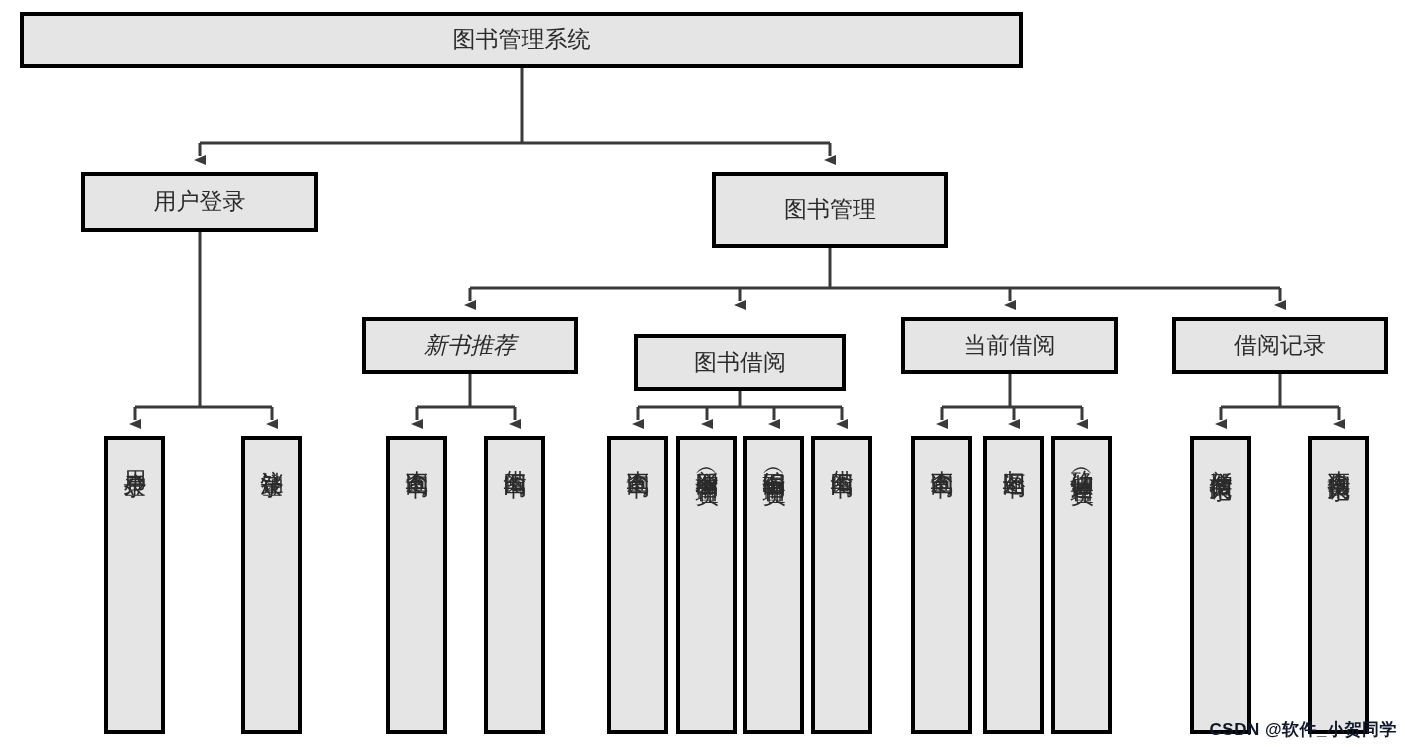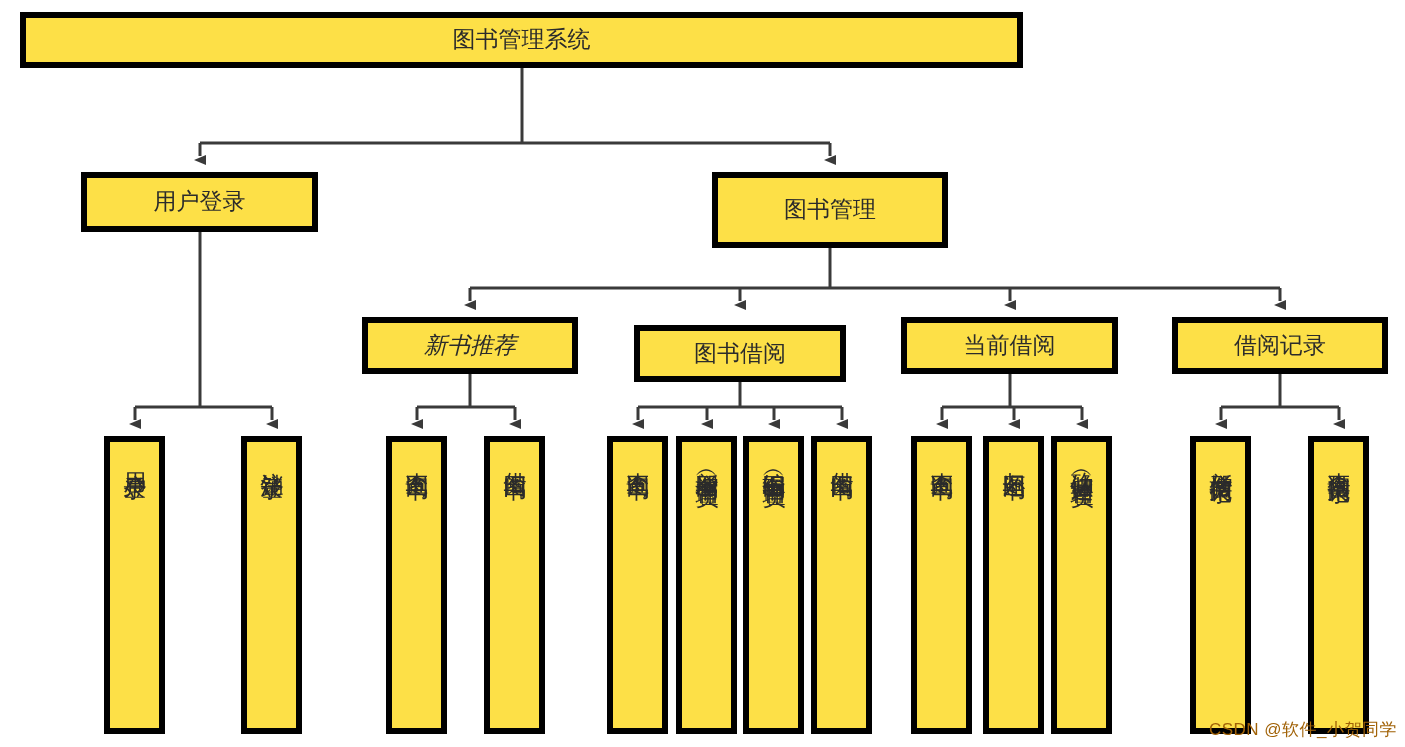--- a/index.html
+++ b/index.html
@@ -20,22 +20,22 @@
   svg#edges {
     position: absolute;
     left: 0;
     top: 0;
     width: 1405px;
     height: 747px;
   }
   .node {
     position: absolute;
     box-sizing: border-box;
-    background: #fde047;
-    border: 6px solid #000000;
+    background: #e5e5e5;
+    border: 4px solid #000000;
     display: flex;
     align-items: center;
     justify-content: center;
     color: #2b2b2b;
   }
   .node .lbl {
     display: block;
     text-align: center;
     line-height: 1.12;
     white-space: nowrap;
@@ -53,24 +53,25 @@
     font-size: 23px;
     letter-spacing: 2px;
     white-space: normal;
     max-height: 100%;
   }
   #watermark {
     position: absolute;
     right: 8px;
     bottom: 6px;
     font-size: 17px;
-    color: #a16207;
+    color: #0f172a;
     letter-spacing: 0.5px;
     white-space: nowrap;
     pointer-events: none;
+    font-weight: bold;
   }
 </style>
 </head>
 <body>
 
 <div id="canvas">
 
   <svg id="edges" viewBox="0 0 1405 747" xmlns="http://www.w3.org/2000/svg">
     <defs>
       <marker id="arrow" markerWidth="10" markerHeight="12" refX="1" refY="6" orient="auto" markerUnits="userSpaceOnUse">
@@ -120,21 +121,21 @@
       </div>
       <div class="node horizontal" style="left: 81px; top: 172px; width: 237px; height: 60px;">
         <span class="lbl">用户登录</span>
       </div>
       <div class="node horizontal" style="left: 712px; top: 172px; width: 236px; height: 76px;">
         <span class="lbl">图书管理</span>
       </div>
       <div class="node horizontal" style="left: 362px; top: 317px; width: 216px; height: 57px; font-style: italic;">
         <span class="lbl">新书推荐</span>
       </div>
-      <div class="node horizontal" style="left: 634px; top: 325px; width: 212px; height: 57px;">
+      <div class="node horizontal" style="left: 634px; top: 334px; width: 212px; height: 57px;">
         <span class="lbl">图书借阅</span>
       </div>
       <div class="node horizontal" style="left: 901px; top: 317px; width: 217px; height: 57px;">
         <span class="lbl">当前借阅</span>
       </div>
       <div class="node horizontal" style="left: 1172px; top: 317px; width: 216px; height: 57px;">
         <span class="lbl">借阅记录</span>
       </div>
       <div class="node vertical" style="left: 104px; top: 436px; width: 61px; height: 298px;">
         <span class="lbl">用户登录</span>

